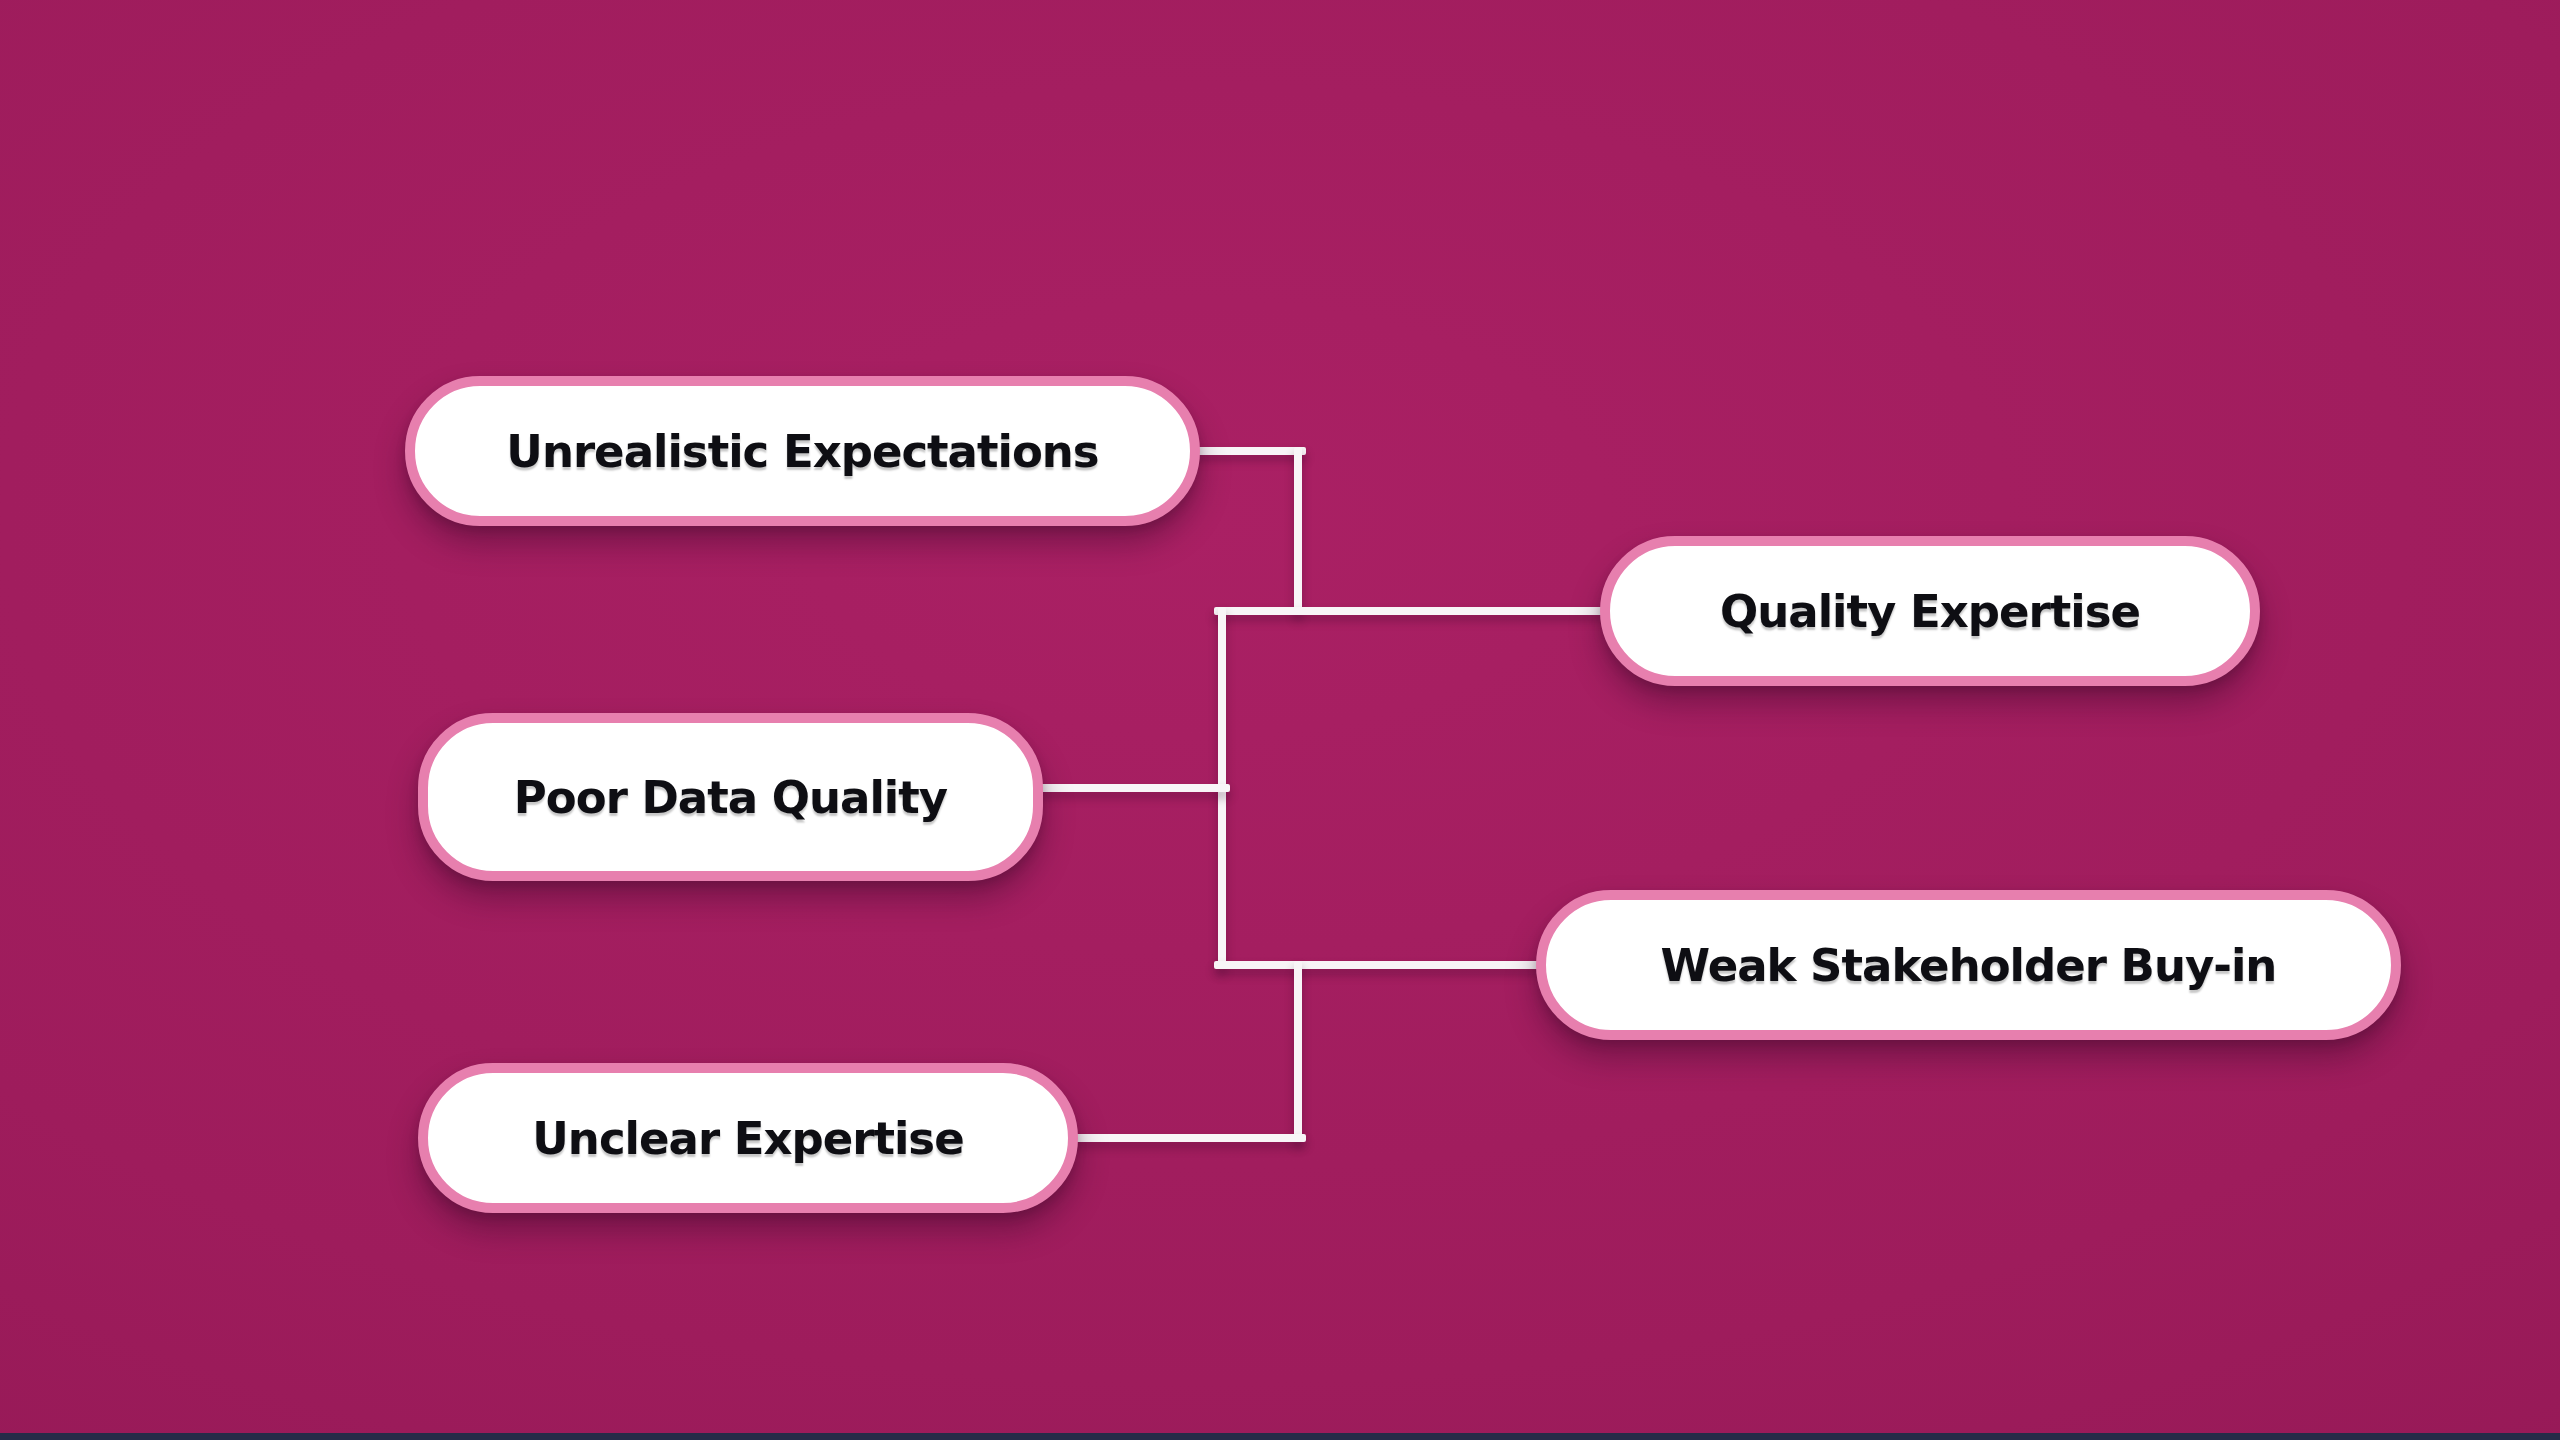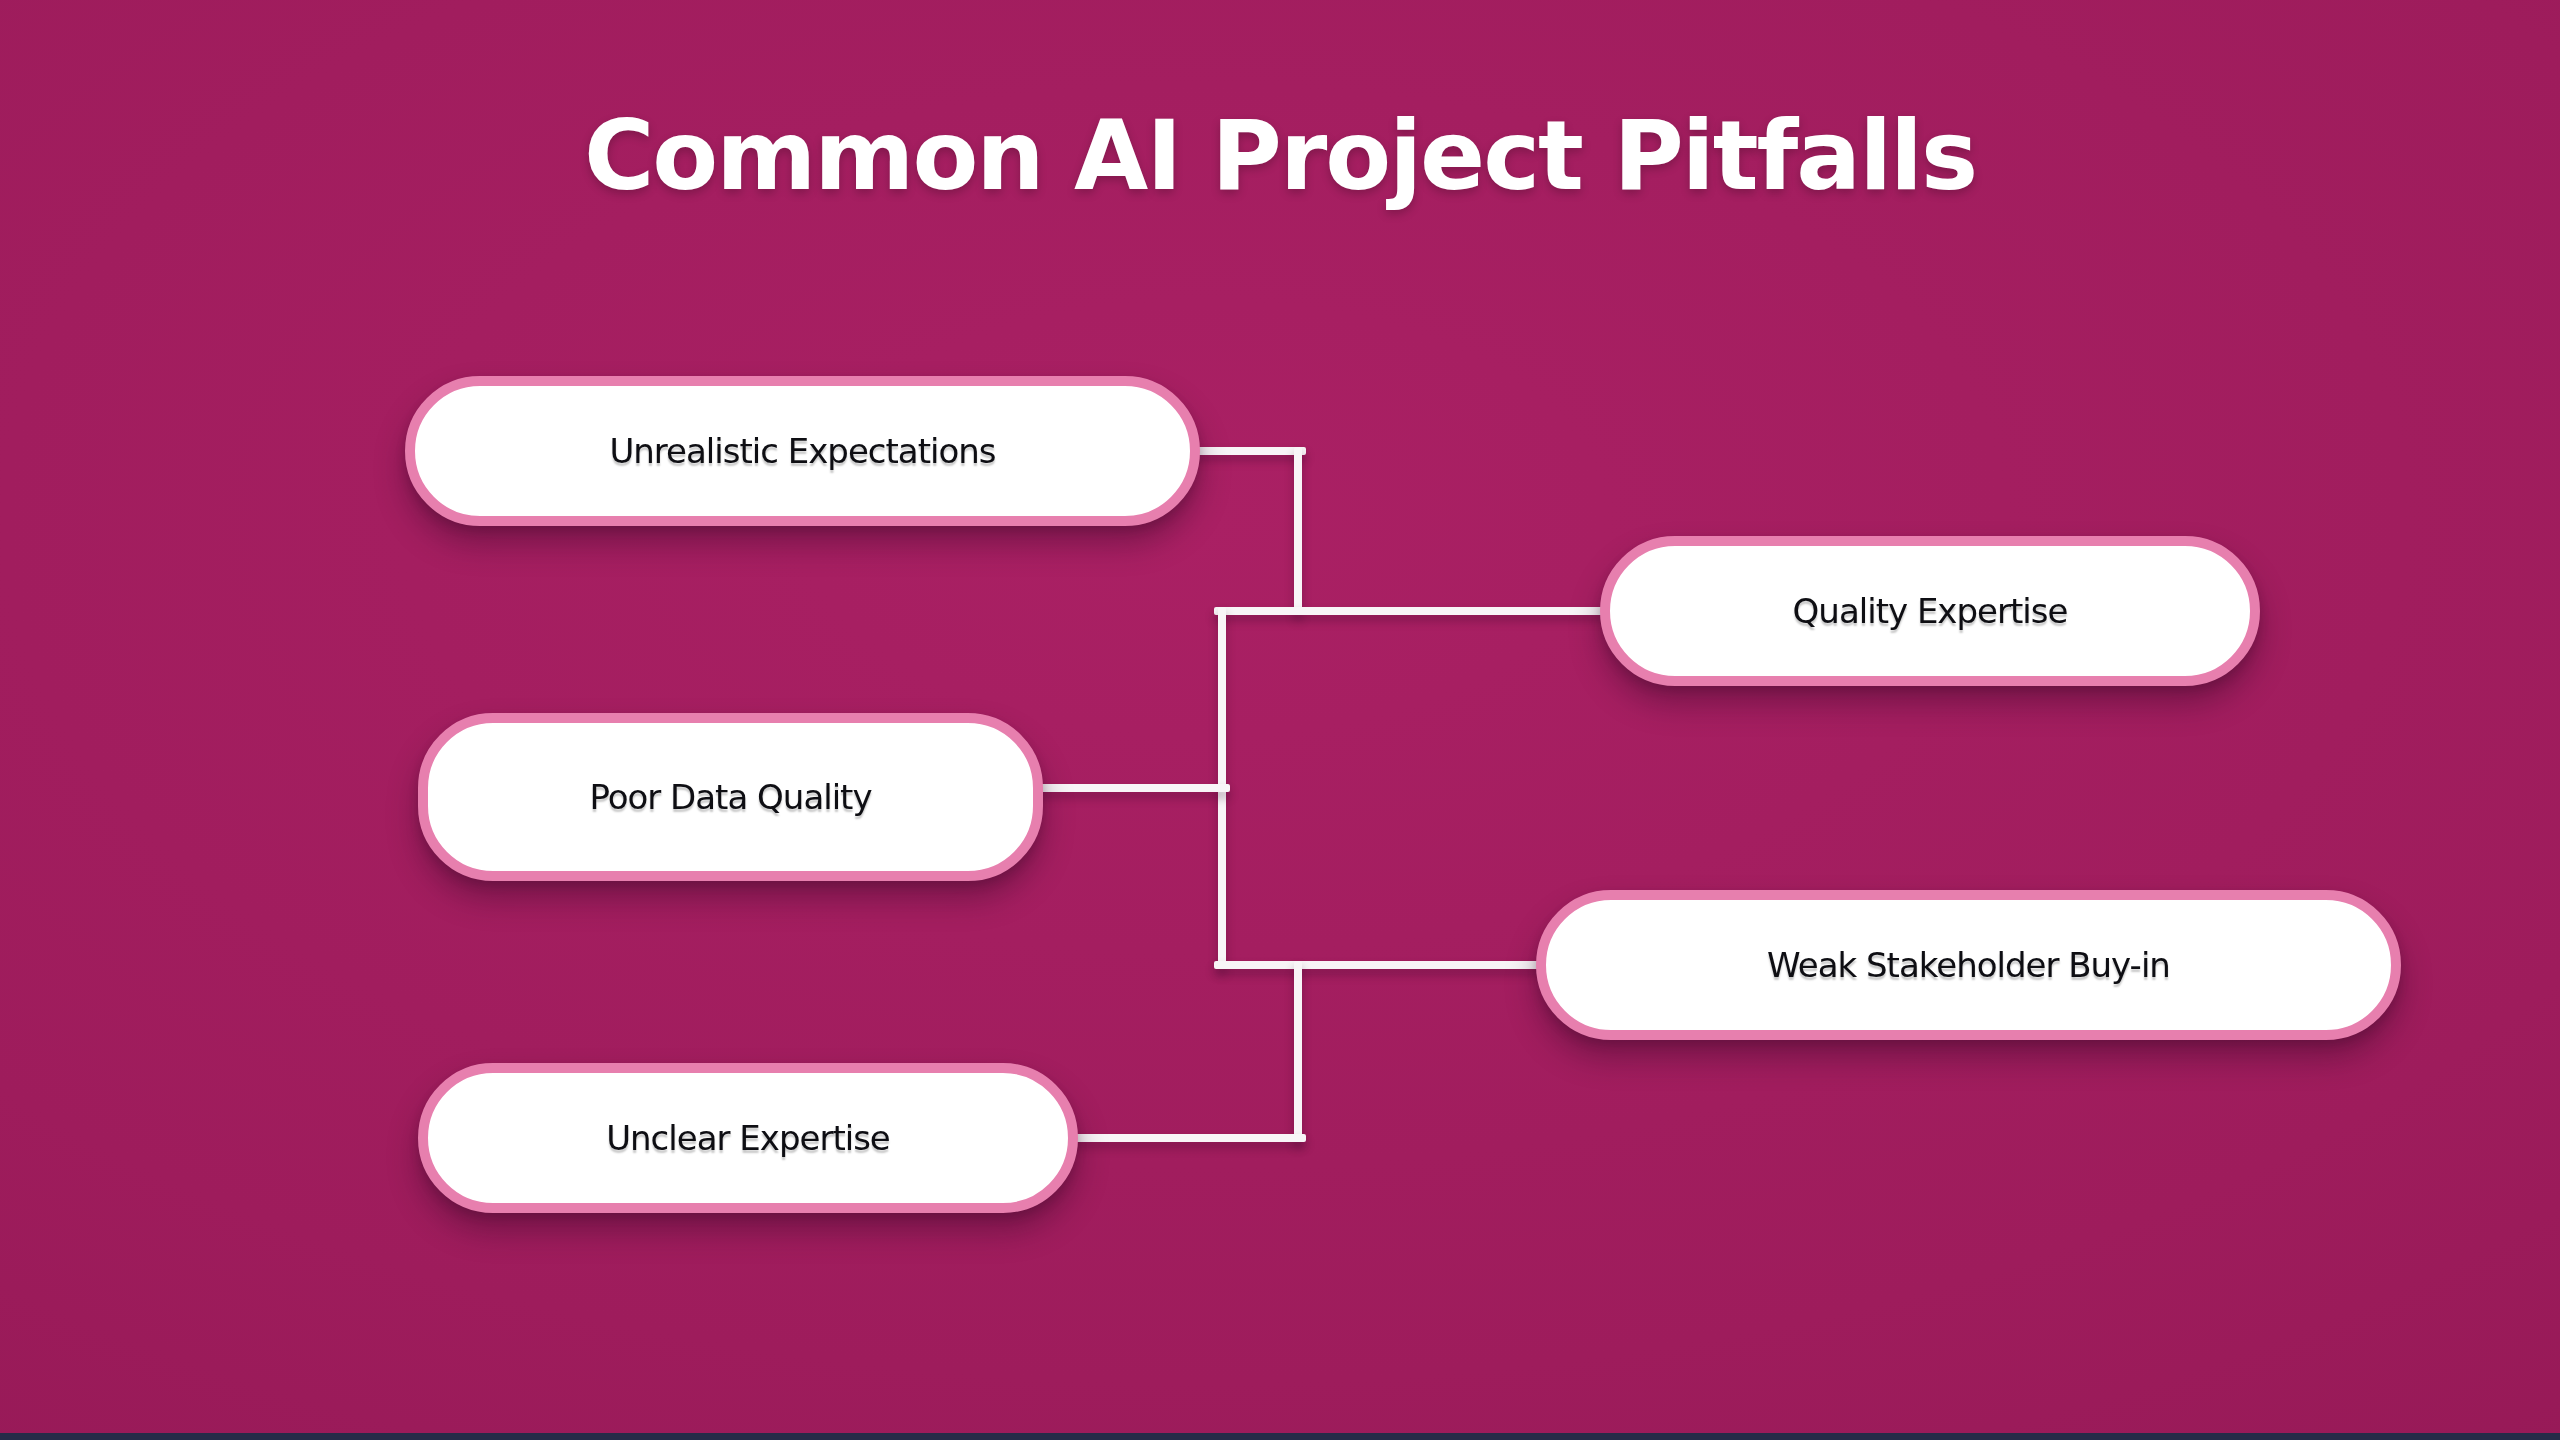--- a/index.html
+++ b/index.html
@@ -28,34 +28,33 @@
   }
   .node{
     position:absolute; box-sizing:border-box;
     background:var(--box_white);
     border:10px solid var(--border_pink);
     border-radius:75px;
     display:flex; align-items:center; justify-content:center;
     box-shadow:0 18px 30px rgba(48,8,36,.38), 0 5px 10px rgba(48,8,36,.20);
   }
   .node span{
-    color:var(--text_black); font-size:34px; font-weight:normal;
+    color:var(--text_black); font-size:45px; font-weight:bold;
     letter-spacing:-1px; white-space:nowrap;
     text-shadow:0 3px 2px rgba(0,0,0,.22);
   }
   .bottom-bar{
     position:absolute; left:0; bottom:0; width:100%; height:7px;
     background:var(--bottom_bar);
   }
 </style>
 </head>
 <body>
 
 <div class="canvas">
-  <h1 class="title">Common AI Project Pitfalls</h1>
   <div id="connectors">
       <div class="line" style="left: 1192px; top: 447px; width: 114px; height: 8px;"></div>
       <div class="line" style="left: 1294px; top: 447px; width: 8px; height: 168px;"></div>
       <div class="line" style="left: 1214px; top: 607px; width: 394px; height: 8px;"></div>
       <div class="line" style="left: 1218px; top: 607px; width: 8px; height: 362px;"></div>
       <div class="line" style="left: 1036px; top: 784px; width: 194px; height: 8px;"></div>
       <div class="line" style="left: 1214px; top: 961px; width: 394px; height: 8px;"></div>
       <div class="line" style="left: 1294px; top: 961px; width: 8px; height: 181px;"></div>
       <div class="line" style="left: 1070px; top: 1134px; width: 236px; height: 8px;"></div>
     </div>

